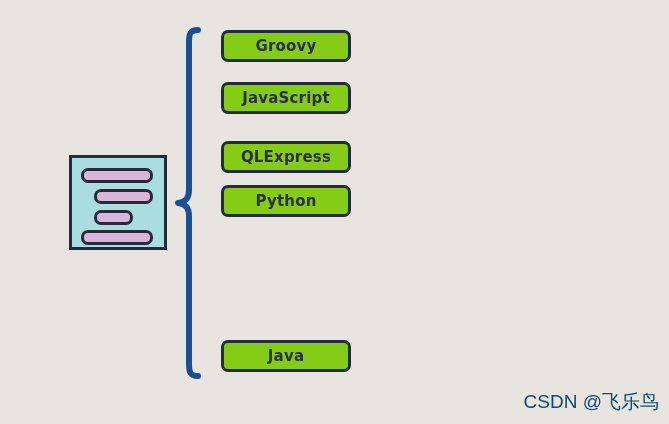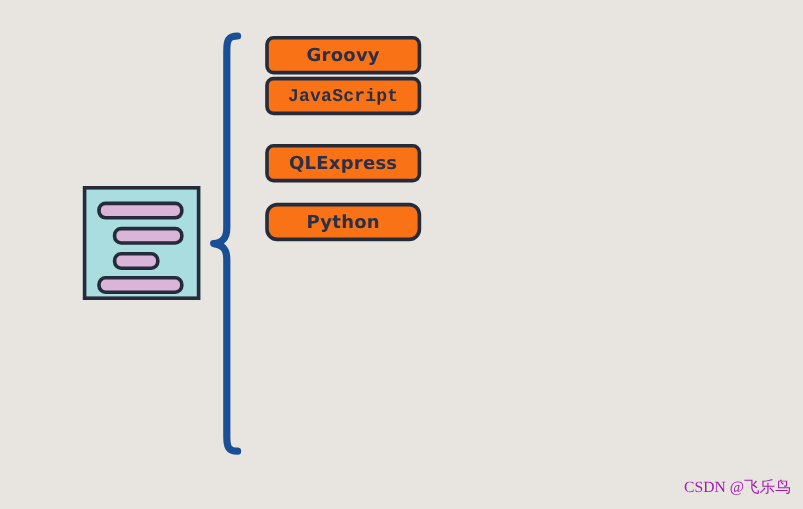--- a/index.html
+++ b/index.html
@@ -60,21 +60,21 @@
     left: 221px;
     top: 30px;
     width: 130px;
     height: 342px;
   }
   .lang-box {
     position: absolute;
     left: 0;
     width: 130px;
     height: 32px;
-    background: #f97316;
+    background: #84cc16;
     border: 3px solid #262b3a;
     border-radius: 7px;
     box-sizing: border-box;
     display: flex;
     align-items: center;
     justify-content: center;
   }
   .lang-box span {
     font-size: 15px;
     font-weight: bold;
@@ -82,23 +82,23 @@
     letter-spacing: 0.2px;
     line-height: 1;
     white-space: nowrap;
   }
 
   
   #watermark {
     position: absolute;
     right: 10px;
     bottom: 9px;
-    font-size: 13px;
-    color: #a21caf;
-    font-family: Liberation Serif, serif;
+    font-size: 19px;
+    color: #0c4a6e;
+    font-family: Liberation Sans, sans-serif;
     white-space: nowrap;
     user-select: none;
   }
 </style>
 </head>
 <body>
 
 <div id="canvas">
 
   <div id="doc-icon">
@@ -119,32 +119,35 @@
                C 15 348, 16 352, 24 352" fill="none" stroke="#1a4f96" stroke-width="6" stroke-linecap="round" stroke-linejoin="round"></path>
     </svg>
   </div>
 
   <div id="label-column">
 
     <div class="lang-box" style="top:0px;">
       <span>Groovy</span>
     </div>
 
-    <div class="lang-box" style="top:34px;font-family:Liberation Mono, monospace;">
+    <div class="lang-box" style="top:52px;">
       <span>JavaScript</span>
     </div>
 
-    <div class="lang-box" style="top:90px;">
+    <div class="lang-box" style="top:111px;">
       <span>QLExpress</span>
     </div>
 
-    <div class="lang-box" style="top:139px;border-radius:10px;">
+    <div class="lang-box" style="top:155px;">
       <span>Python</span>
     </div>
 
 
 
+    <div class="lang-box" style="top:310px;">
+      <span>Java</span>
+    </div>
 
   </div>
 
   <div id="watermark">CSDN @飞乐鸟</div>
 
 </div>
 
 </body></html>

